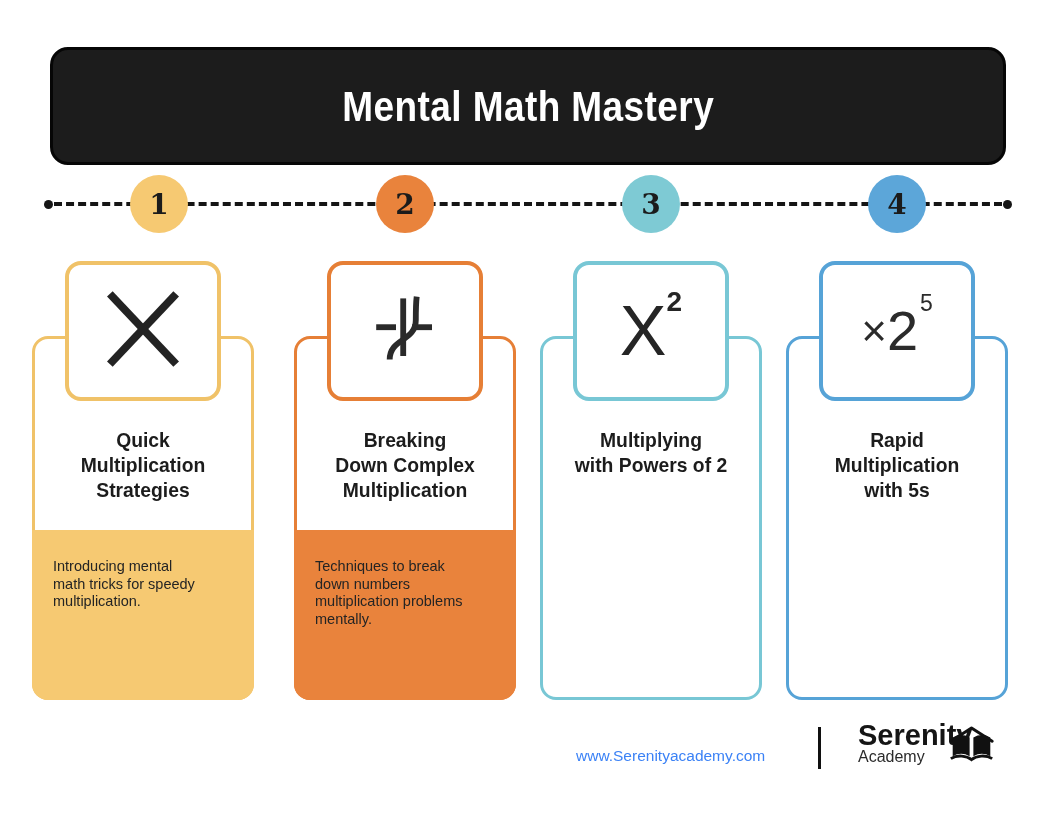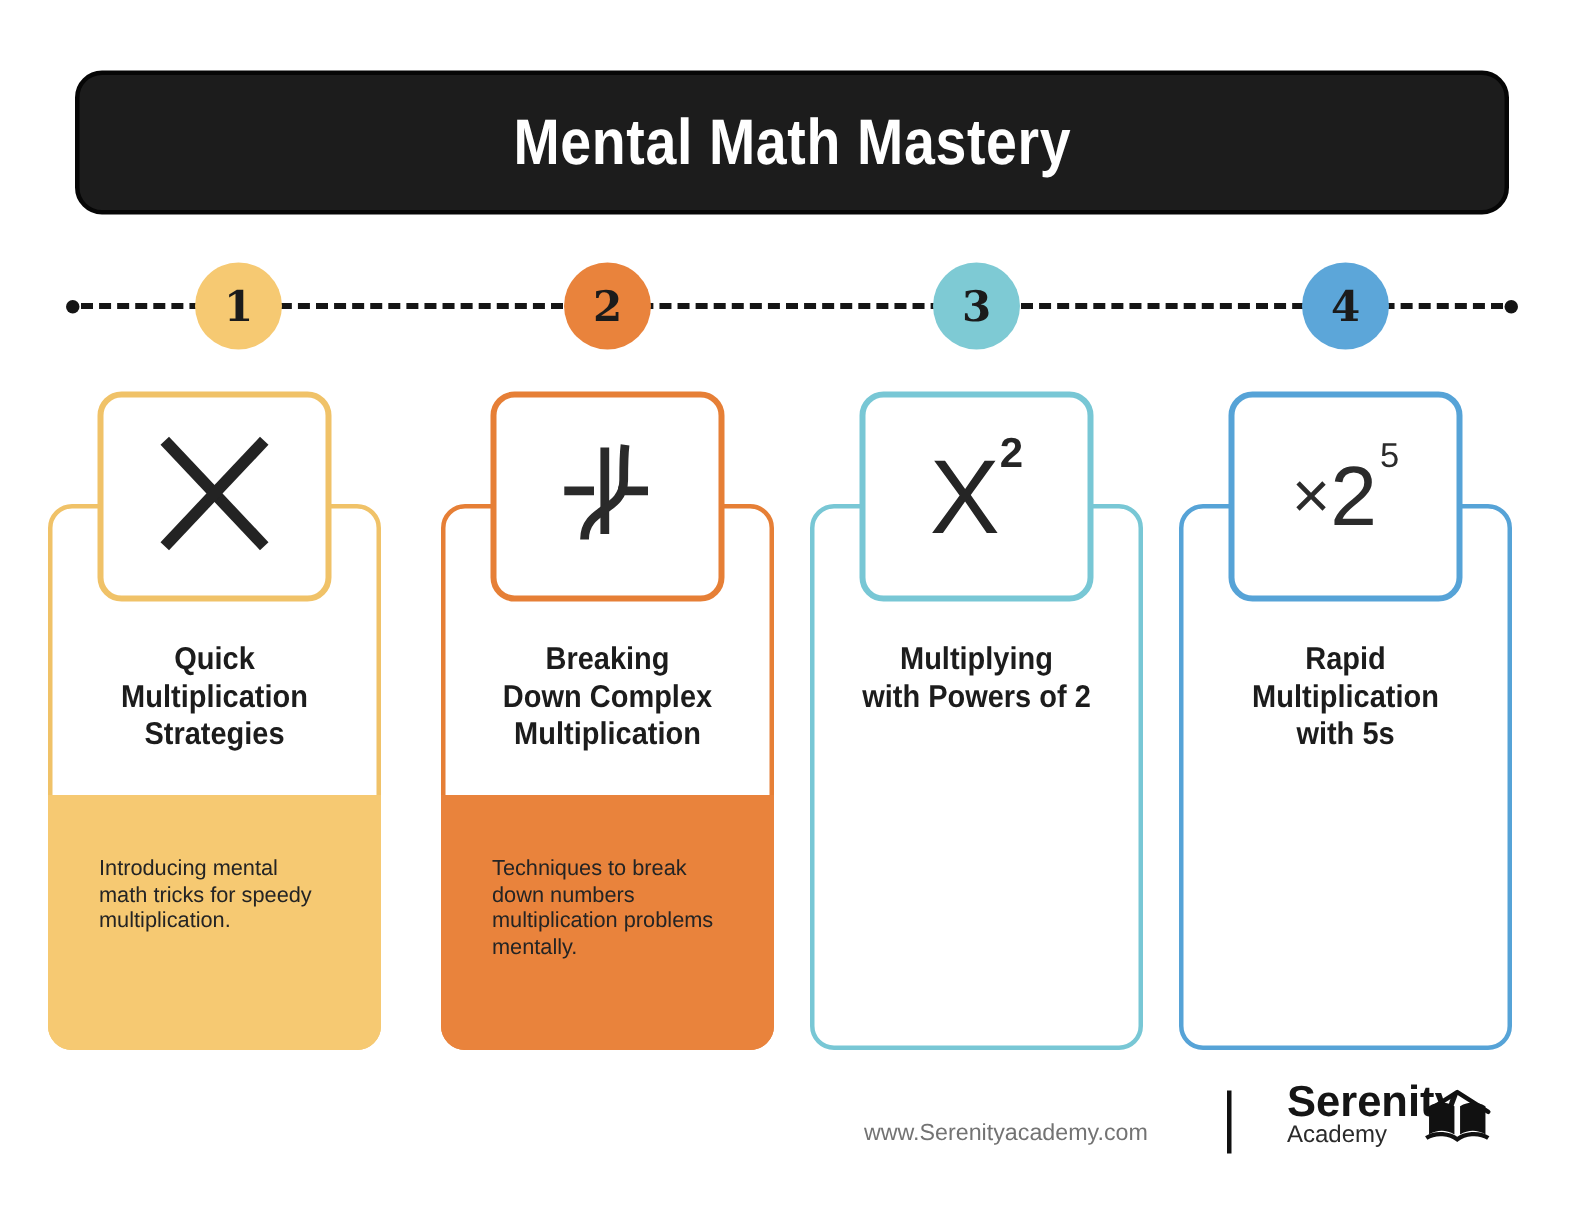--- a/index.html
+++ b/index.html
@@ -3,21 +3,21 @@
 <meta charset="utf-8">
 <style>
   html,body { margin:0; padding:0; background:#ffffff; }
   .canvas {
     position:relative; width:1056px; height:816px; background:#ffffff;
     font-family:"Liberation Sans", sans-serif; overflow:hidden;
   }
 
   
   .banner {
-    position:absolute; left:50px; top:47px; width:956px; height:96px;
+    position:absolute; left:50px; top:47px; width:956px; height:118px;
     background:#1C1C1C; border:3px solid #060606; border-radius:18px;
     box-sizing:border-box; display:flex; align-items:center; justify-content:center;
   }
   .banner h1 {
     margin:0; color:#ffffff; font-size:43px; font-weight:bold;
     transform:scaleX(0.86); white-space:nowrap; letter-spacing:0.5px;
   }
 
   
   .dash-line { position:absolute; left:54px; top:202px; width:948px; height:0; border-top:4px dashed #151515; }
@@ -49,35 +49,35 @@
     position:absolute; top:88px; left:0; right:0; margin:0; text-align:center;
     font-size:21px; line-height:25px; font-weight:bold; color:#1c1c1c;
     white-space:pre-line; transform:scaleX(0.92);
   }
 
   .card-desc {
     position:absolute; left:-3px; right:-3px; bottom:-3px; top:191px;
     background:var(--fill); border-radius:0 0 16px 16px;
   }
   .card-desc p {
-    margin:14px; padding:27px 14px 0 20px; font-size:14.5px; line-height:17.5px;
+    margin:1px; padding:27px 14px 0 20px; font-size:14.5px; line-height:17.5px;
     color:#242424; white-space:pre-line;
   }
 
   
   .formula { display:flex; align-items:flex-start; color:#252525; }
   .x-base  { font-size:70px; line-height:1; font-weight:normal; }
   .x-sup   { font-size:28px; line-height:1; font-weight:bold; transform:translateY(-8px); }
   .f4      { display:flex; align-items:center; color:#2b2b2b; }
   .t4      { font-size:44px; line-height:1; font-weight:normal; }
   .b4      { font-size:56px; line-height:1; font-weight:normal; }
   .s4      { font-size:23px; line-height:1; transform:translateY(-28px); margin-left:2px; }
 
   
-  .footer-url { position:absolute; left:576px; top:747px; font-size:15.5px; color:#737373; }
+  .footer-url { position:absolute; left:576px; top:747px; font-size:15.5px; color:#3b82f6; }
   .footer-divider { position:absolute; left:818px; top:727px; width:3px; height:42px; background:#101010; }
   .brand { position:absolute; left:858px; top:725px; }
   .brand .l1 { display:block; font-size:29px; font-weight:bold; line-height:21px; color:#151515; }
   .brand .l2 { display:block; font-size:16px; font-weight:normal; line-height:22px; color:#2b2b2b; }
   .book { position:absolute; left:948px; top:725px; }
 </style>
 </head>
 <body>
 
 <div class="canvas">

